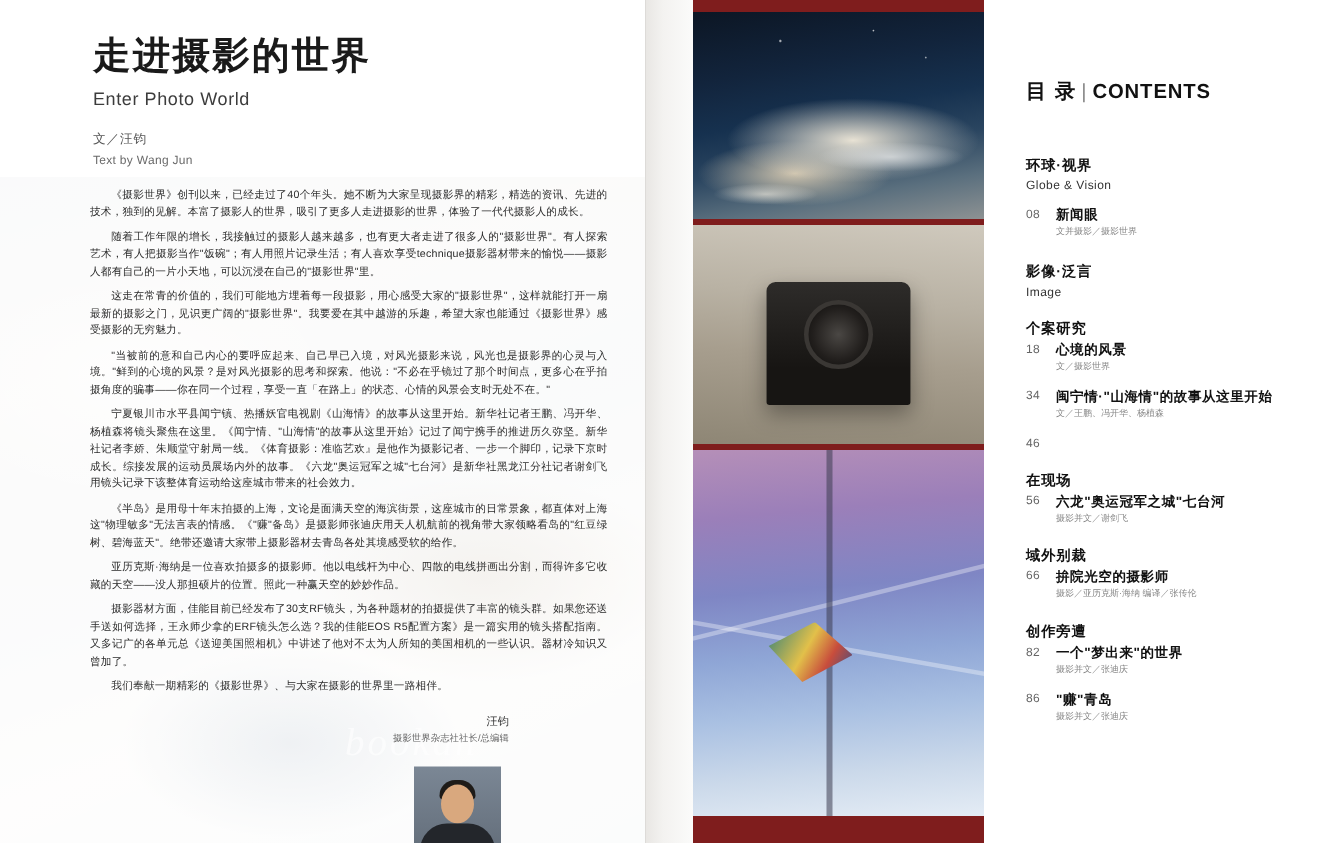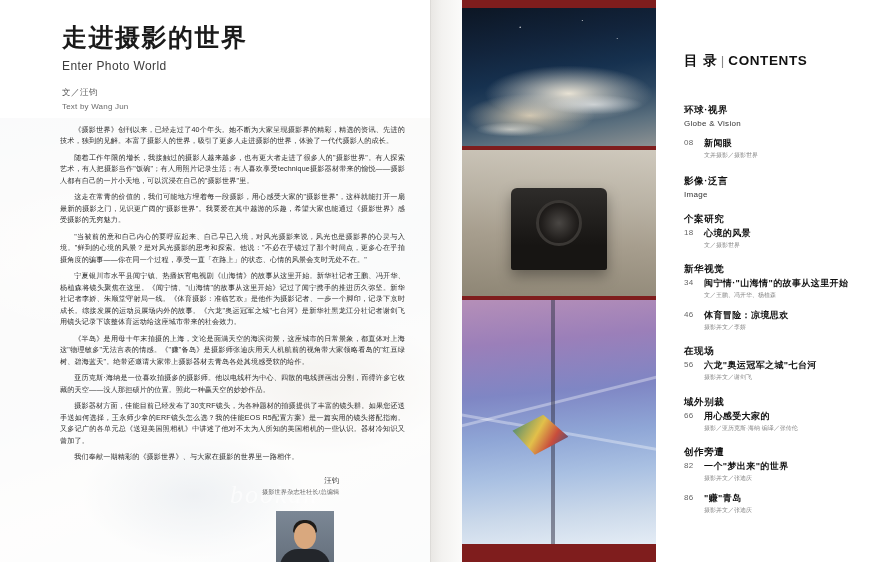--- a/index.html
+++ b/index.html
@@ -305,50 +305,45 @@
 
         <div class="toc-sub-head-cn">个案研究</div>
         <div class="toc-entry">
           <div class="toc-page">18</div>
           <div class="toc-entry-body">
             <div class="toc-entry-title">心境的风景</div>
             <div class="toc-entry-sub">文／摄影世界</div>
           </div>
         </div>
 
-        <div class="toc-sub-head-cn">新华视觉</div>
         <div class="toc-entry">
           <div class="toc-page">34</div>
           <div class="toc-entry-body">
             <div class="toc-entry-title">闽宁情·"山海情"的故事从这里开始</div>
             <div class="toc-entry-sub">文／王鹏、冯开华、杨植森</div>
           </div>
         </div>
         <div class="toc-entry">
           <div class="toc-page">46</div>
-          <div class="toc-entry-body">
-            <div class="toc-entry-title">体育冒险：凉境思欢</div>
-            <div class="toc-entry-sub">摄影并文／李娇</div>
-          </div>
         </div>
 
         <div class="toc-sub-head-cn">在现场</div>
         <div class="toc-entry">
           <div class="toc-page">56</div>
           <div class="toc-entry-body">
             <div class="toc-entry-title">六龙"奥运冠军之城"七台河</div>
             <div class="toc-entry-sub">摄影并文／谢剑飞</div>
           </div>
         </div>
 
         <div class="toc-sub-head-cn">域外别裁</div>
         <div class="toc-entry">
           <div class="toc-page">66</div>
           <div class="toc-entry-body">
-            <div class="toc-entry-title">用心感受大家的</div>
+            <div class="toc-entry-title">拚院光空的摄影师</div>
             <div class="toc-entry-sub">摄影／亚历克斯·海纳 编译／张传伦</div>
           </div>
         </div>
 
         <div class="toc-sub-head-cn">创作旁遭</div>
         <div class="toc-entry">
           <div class="toc-page">82</div>
           <div class="toc-entry-body">
             <div class="toc-entry-title">一个"梦出来"的世界</div>
             <div class="toc-entry-sub">摄影并文／张迪庆</div>

